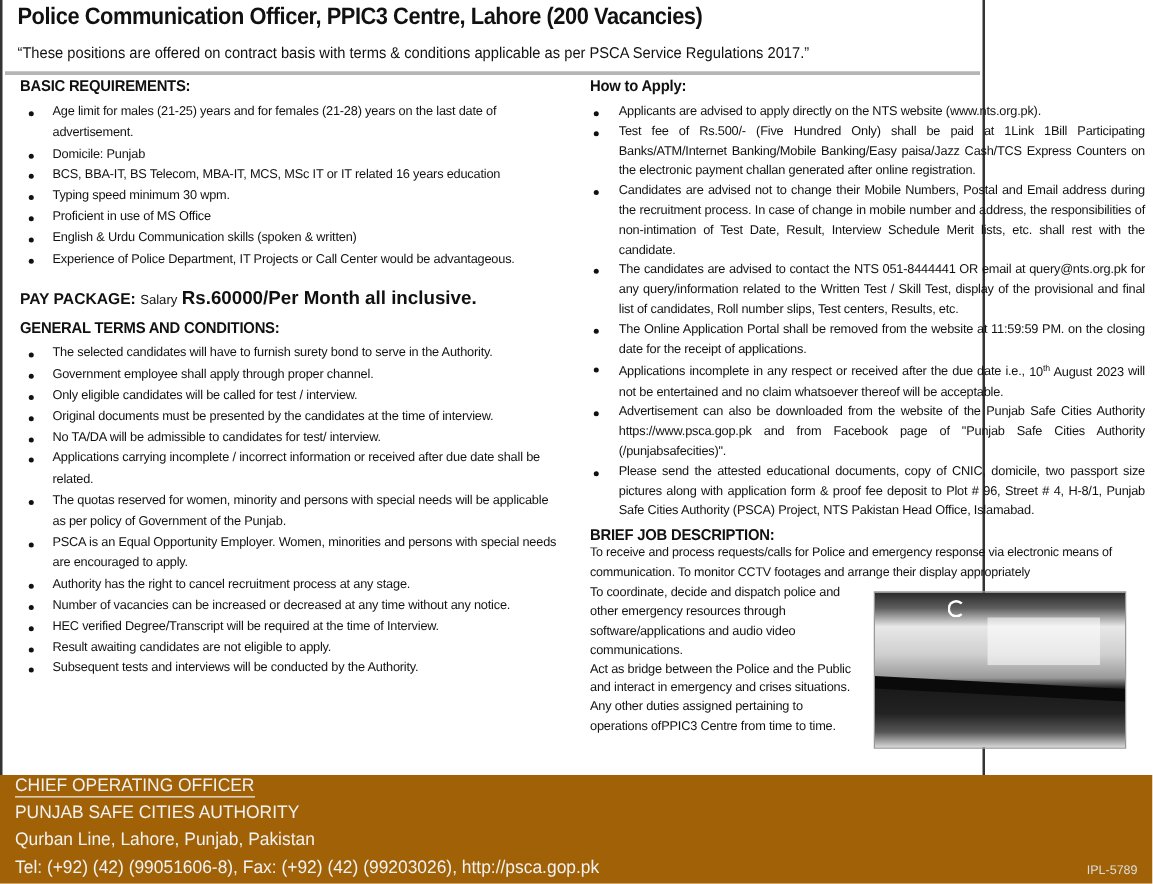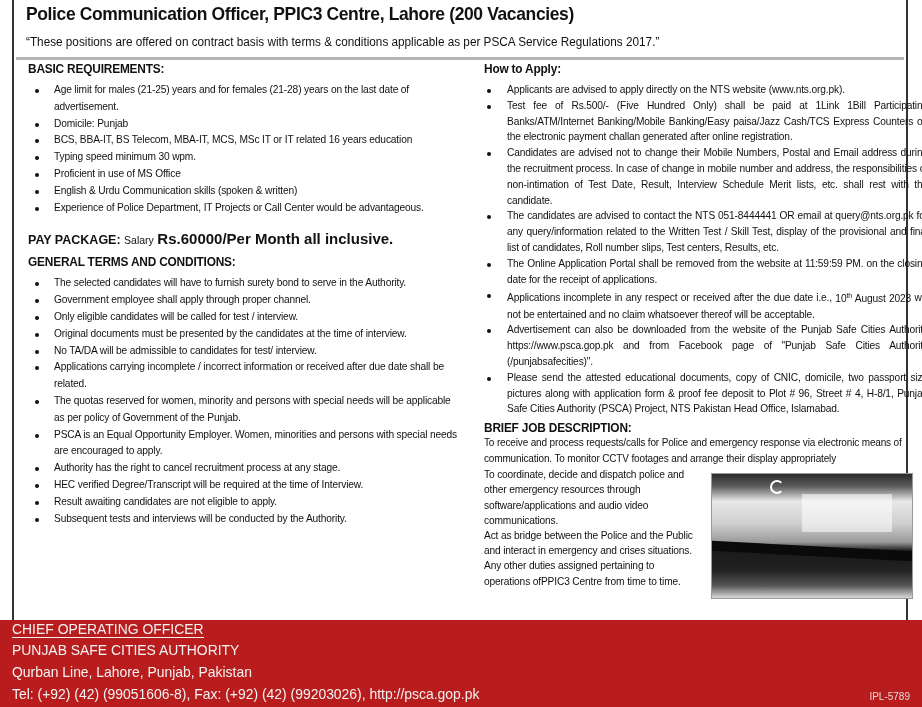--- a/index.html
+++ b/index.html
@@ -1,21 +1,21 @@
 <!DOCTYPE html>
 <html><head>
   <meta charset="utf-8">
   <style>
     html, body { margin: 0; padding: 0; background: #ffffff; }
     body {
       width: 922px; height: 707px; overflow: hidden; position: relative;
       font-family: "Liberation Sans", sans-serif; color: #111;
     }
     .page {
-      position: absolute; left: 12px; top: 0; width: 896px; height: 620px;
+      position: absolute; left: 0; top: 0; width: 788px; height: 620px;
       border-left: 2px solid #333; border-right: 2px solid #333; box-sizing: border-box;
     }
     .title {
       position: absolute; left: 12px; top: 3px; font-size: 19px; font-weight: bold;
       letter-spacing: -0.4px; color: #111; transform: scaleX(0.92); transform-origin: left;
       white-space: nowrap;
     }
     .subtitle {
       position: absolute; left: 12px; top: 35px; font-size: 12.5px; color: #111;
       white-space: nowrap; transform: scaleX(0.94); transform-origin: left;
@@ -50,21 +50,21 @@
     .photo {
       position: absolute; left: 227px; top: 411px; width: 200px; height: 124px;
       background:
         linear-gradient(180deg, #2a2a2a 0%, #5d5d5d 10%, #e8e8e8 22%, #cfcfcf 40%, #9a9a9a 55%, #1a1a1a 62%, #222 78%, #555 90%, #d8d8d8 100%);
       border: 1px solid #999; overflow: hidden;
     }
     .photo .band { position: absolute; left: 0; right: 0; top: 72px; height: 10px; background: #0a0a0a; transform: skewY(3deg); }
     .photo .moon { position: absolute; left: 58px; top: 6px; width: 10px; height: 10px; border-radius: 50%; border: 2px solid #fff; border-right-color: transparent; }
     .photo .screen { position: absolute; left: 90px; top: 20px; width: 90px; height: 38px; background: rgba(255,255,255,0.55); }
     .footer {
-      position: absolute; left: 0; top: 620px; width: 922px; height: 87px; background: #b91c1c;
+      position: absolute; left: 0; top: 620px; width: 922px; height: 87px; background: #a16207;
       color: #f2f2f2; font-size: 14.5px;
     }
     .footer div { position: absolute; left: 12px; white-space: nowrap; transform: scaleX(0.96); transform-origin: left; }
     .f1 { top: 1px; border-bottom: 1.5px solid #eee; padding-bottom: 0; }
     .f2 { top: 22px; }
     .f3 { top: 44px; }
     .f4 { top: 66px; }
     .ipl { position: absolute; right: 12px; top: 71px; font-size: 10px; color: #ddd; }
     b { font-weight: normal; }
     sup { font-size: 7px; }
@@ -99,20 +99,21 @@
     <ul class="gap8">
       <li>The selected candidates will have to furnish surety bond to serve in the Authority.</li>
       <li>Government employee shall apply through proper channel.</li>
       <li>Only eligible candidates will be called for test / interview.</li>
       <li>Original documents must be presented by the candidates at the time of interview.</li>
       <li>No TA/DA will be admissible to candidates for test/ interview.</li>
       <li>Applications carrying incomplete / incorrect information or received after due date shall be related.</li>
       <li>The quotas reserved for women, minority and persons with special needs will be applicable as per policy of Government of the Punjab.</li>
       <li>PSCA is an Equal Opportunity Employer. Women, minorities and persons with special needs are encouraged to apply.</li>
       <li>Authority has the right to cancel recruitment process at any stage.</li>
+      <li>Number of vacancies can be increased or decreased at any time without any notice.</li>
       <li>HEC verified Degree/Transcript will be required at the time of Interview.</li>
       <li>Result awaiting candidates are not eligible to apply.</li>
       <li>Subsequent tests and interviews will be conducted by the Authority.</li>
     </ul>
   </div>
 
   <div class="col col-right">
     <h2>How to Apply:</h2>
     <ul class="gap8">
       <li>Applicants are advised to apply directly on the NTS website (www.nts.org.pk).</li>

